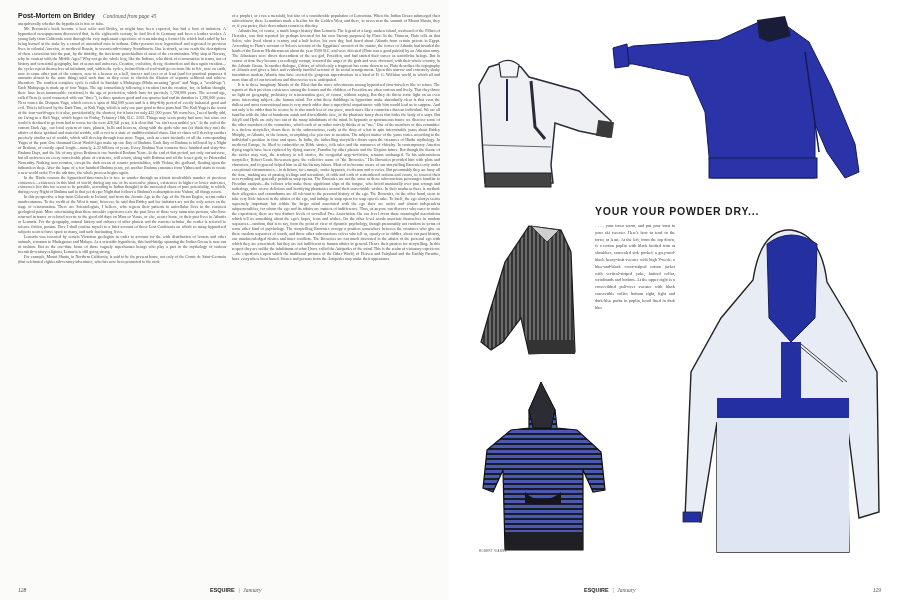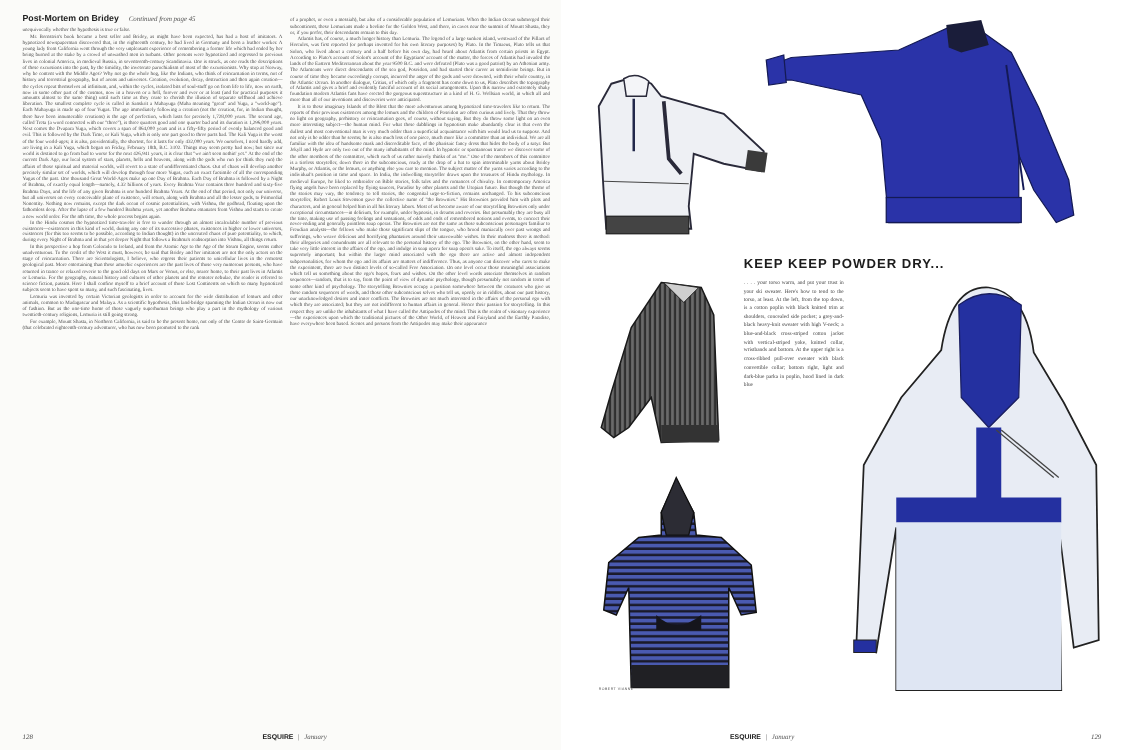--- a/index.html
+++ b/index.html
@@ -82,21 +82,21 @@
     </svg>
 
     <svg class="illus" style="left:160px;top:12px;" width="290" height="170" viewBox="0 0 290 170">
       <path d="M8 40 L24 34 L110 28 L150 10 L175 12 L200 30 L222 74 L246 132 L250 160 L236 166 L218 140 L206 112 L206 166 L102 166 L96 100 L80 64 L24 52 L8 52 Z" fill="#2a33a8" stroke="#141a55" stroke-width="1"></path>
       <path d="M148 8 L176 4 L182 24 L160 30 L150 26 Z" fill="#1a1d3a"></path>
       <rect x="100" y="146" width="108" height="20" fill="#2a33a8" stroke="#141a55"></rect>
       <path d="M4 36 L18 32 L20 54 L6 56 Z" fill="#2a33a8" stroke="#141a55"></path>
       <line x1="196" y1="40" x2="210" y2="140" stroke="#141a55" stroke-width="1.5"></line>
     </svg>
 
-    <div class="headline">KEEP KEEP POWDER DRY...</div>
+    <div class="headline">YOUR YOUR POWDER DRY...</div>
 
     <div class="caption">. . . . your torso warm, and put your trust in your ski sweater. Here's how to tend to the torso, at least. At the left, from the top down, is a cotton poplin with black knitted trim at shoulders, concealed side pocket; a grey-and-black heavy-knit sweater with high V-neck; a blue-and-black cross-striped cotton jacket with vertical-striped yoke, knitted collar, wristbands and bottom. At the upper right is a cross-ribbed pull-over sweater with black convertible collar; bottom right, light and dark-blue parka in poplin, hood lined in dark blue</div>
 
     <svg class="illus" style="left:22px;top:222px;" width="120" height="140" viewBox="0 0 120 140">
       <defs>
         <pattern id="knit" width="4" height="6" patternUnits="userSpaceOnUse">
           <rect width="4" height="6" fill="#6a6a6a"></rect>
           <line x1="1" y1="0" x2="1" y2="6" stroke="#1e1e1e" stroke-width="1.4"></line>
         </pattern>
       </defs>

